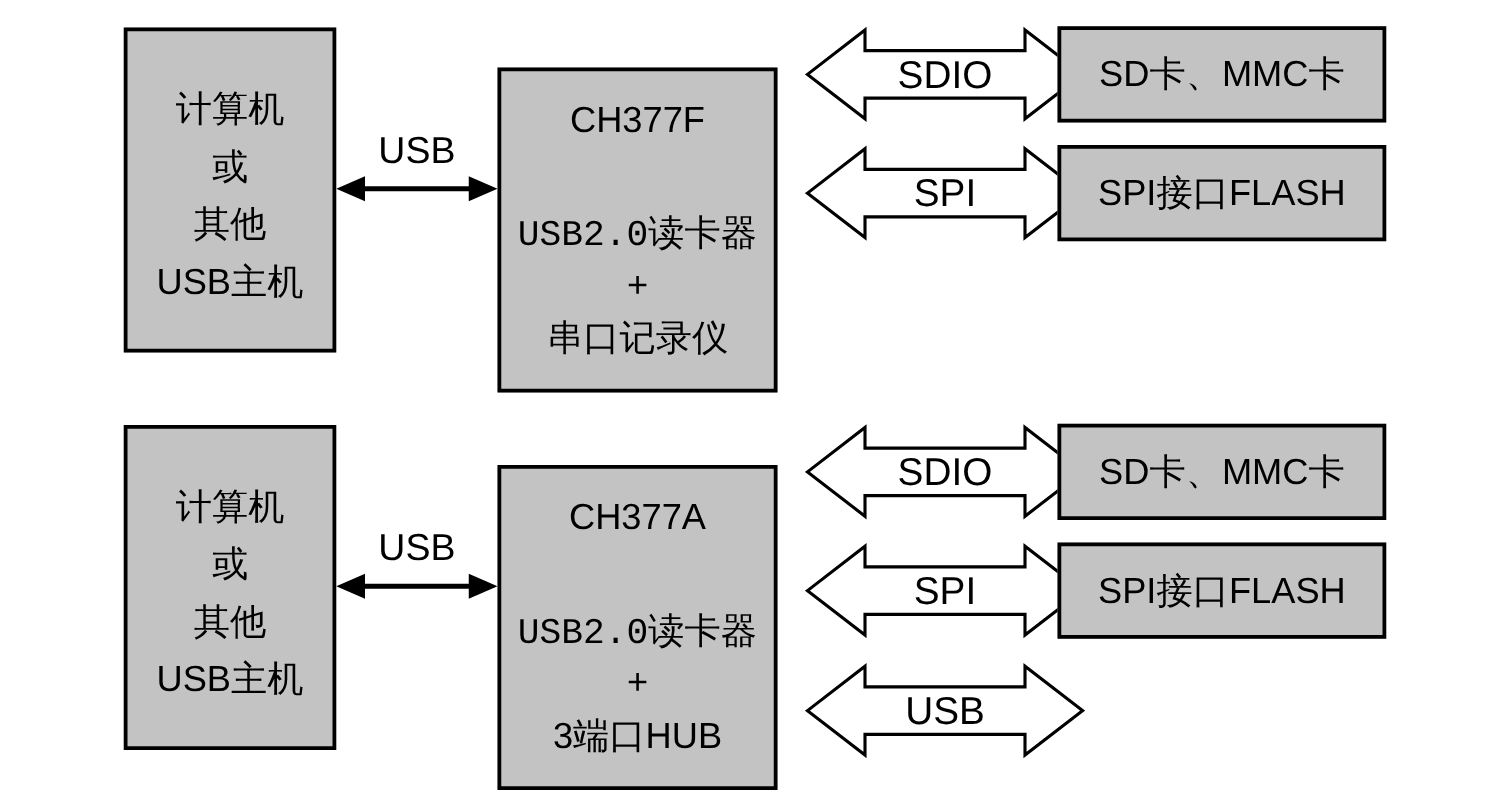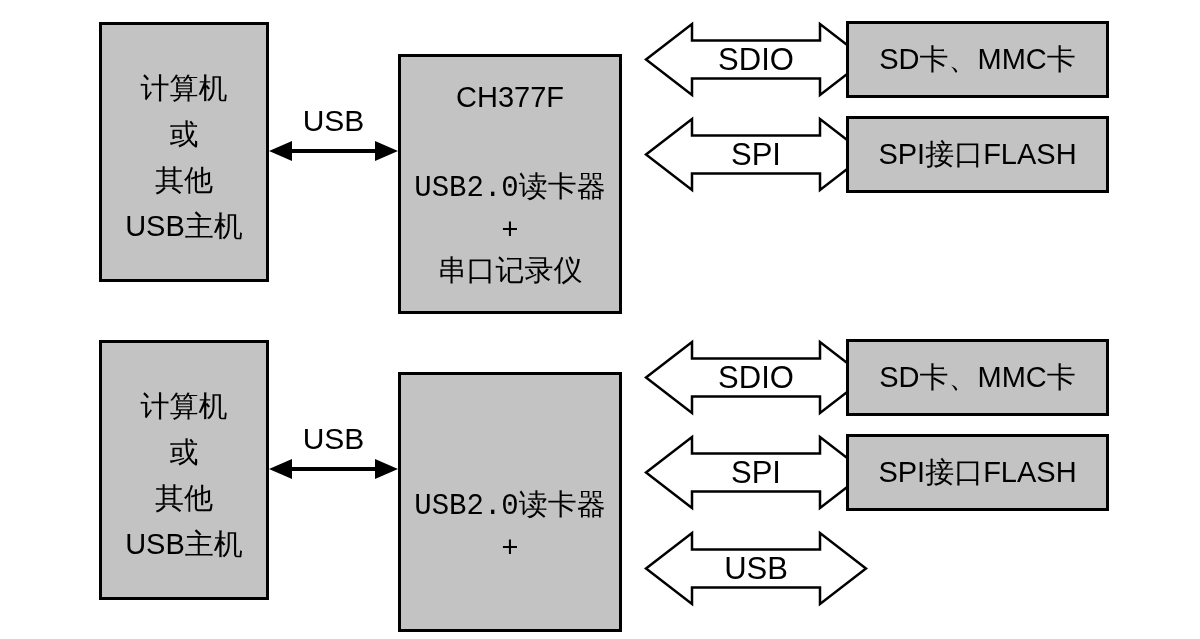--- a/index.html
+++ b/index.html
@@ -132,22 +132,24 @@
     </div>
 
     <div class="usb-label">USB</div>
     <svg class="usb-arrow" viewBox="0 0 129 36">
       <line x1="14" y1="18" x2="115" y2="18"></line>
       <polygon points="0,18 23,8 23,28"></polygon>
       <polygon points="129,18 106,8 106,28"></polygon>
     </svg>
 
     <div class="box chip-box">
+      <div class="chip-line chip-title">CH377A</div>
       <div class="chip-line chip-l2">USB2.0读卡器</div>
       <div class="chip-line chip-l3">+</div>
+      <div class="chip-line chip-l4">3端口HUB</div>
     </div>
 
     <div class="bus-arrow-wrap row-0">
       <svg class="bus-arrow" viewBox="0 0 224 77">
         <polygon points="2,38.5 48,3 48,19.5 176,19.5 176,3 222,38.5 176,74 176,57.5 48,57.5 48,74"></polygon>
       </svg>
       <div class="bus-label">SDIO</div>
     </div>
     <div class="box device-box row-0">
       <span>SD卡、MMC卡</span>

